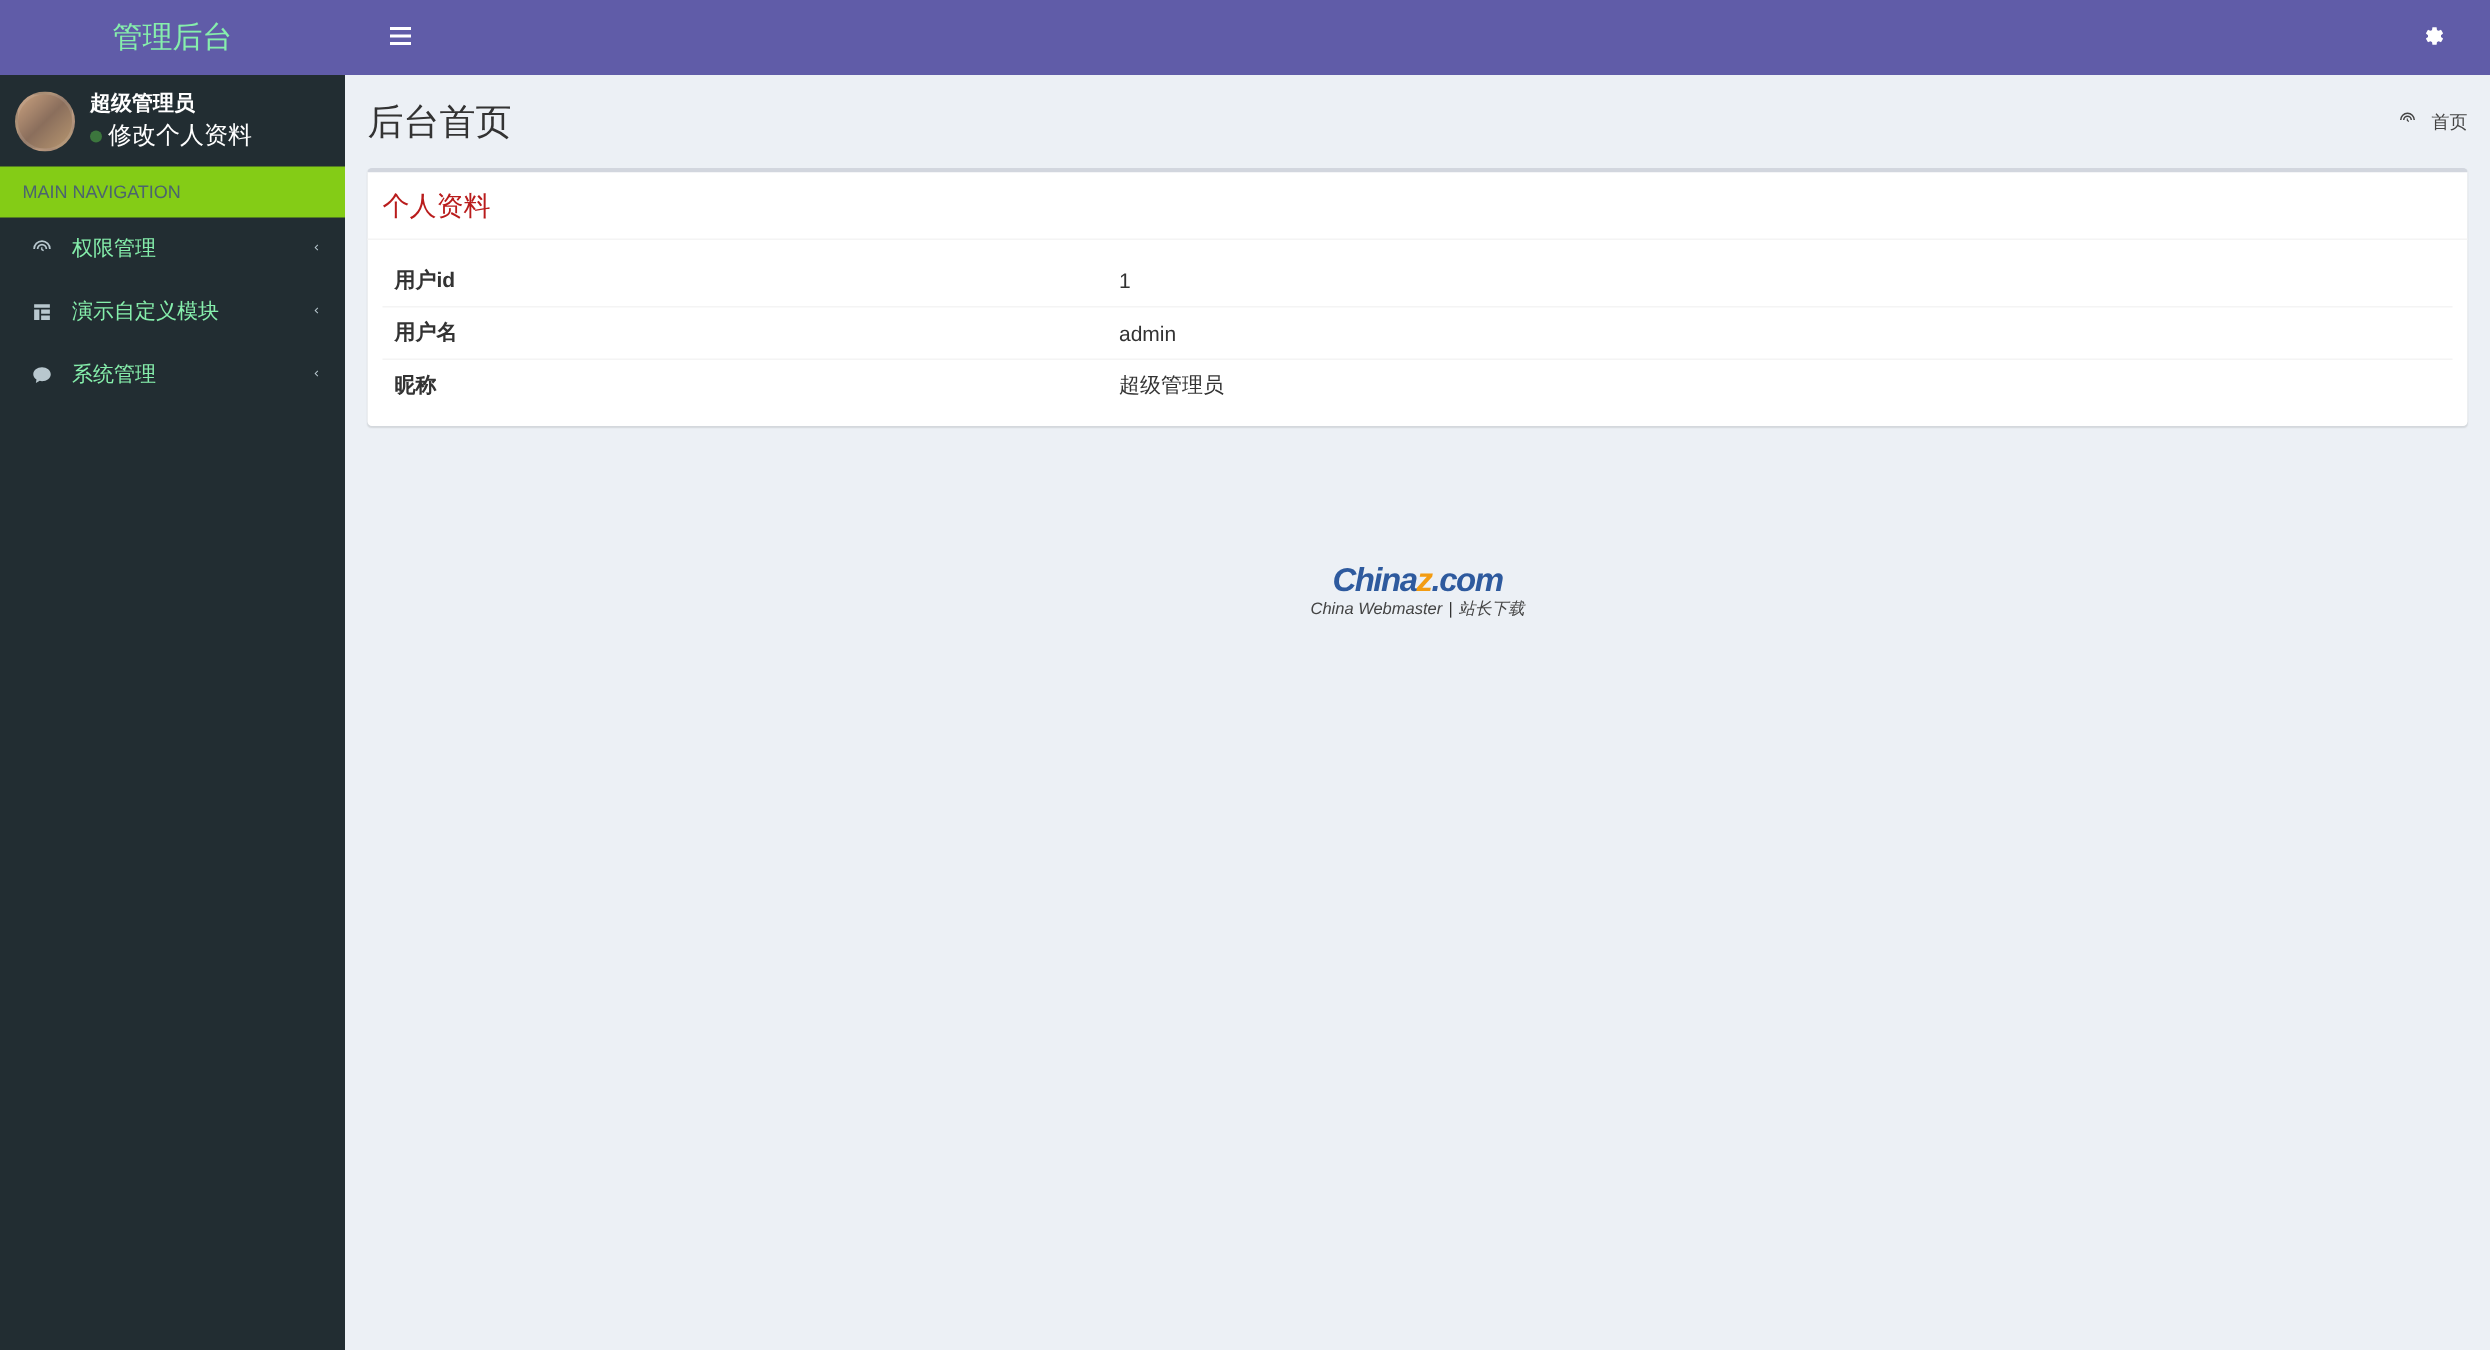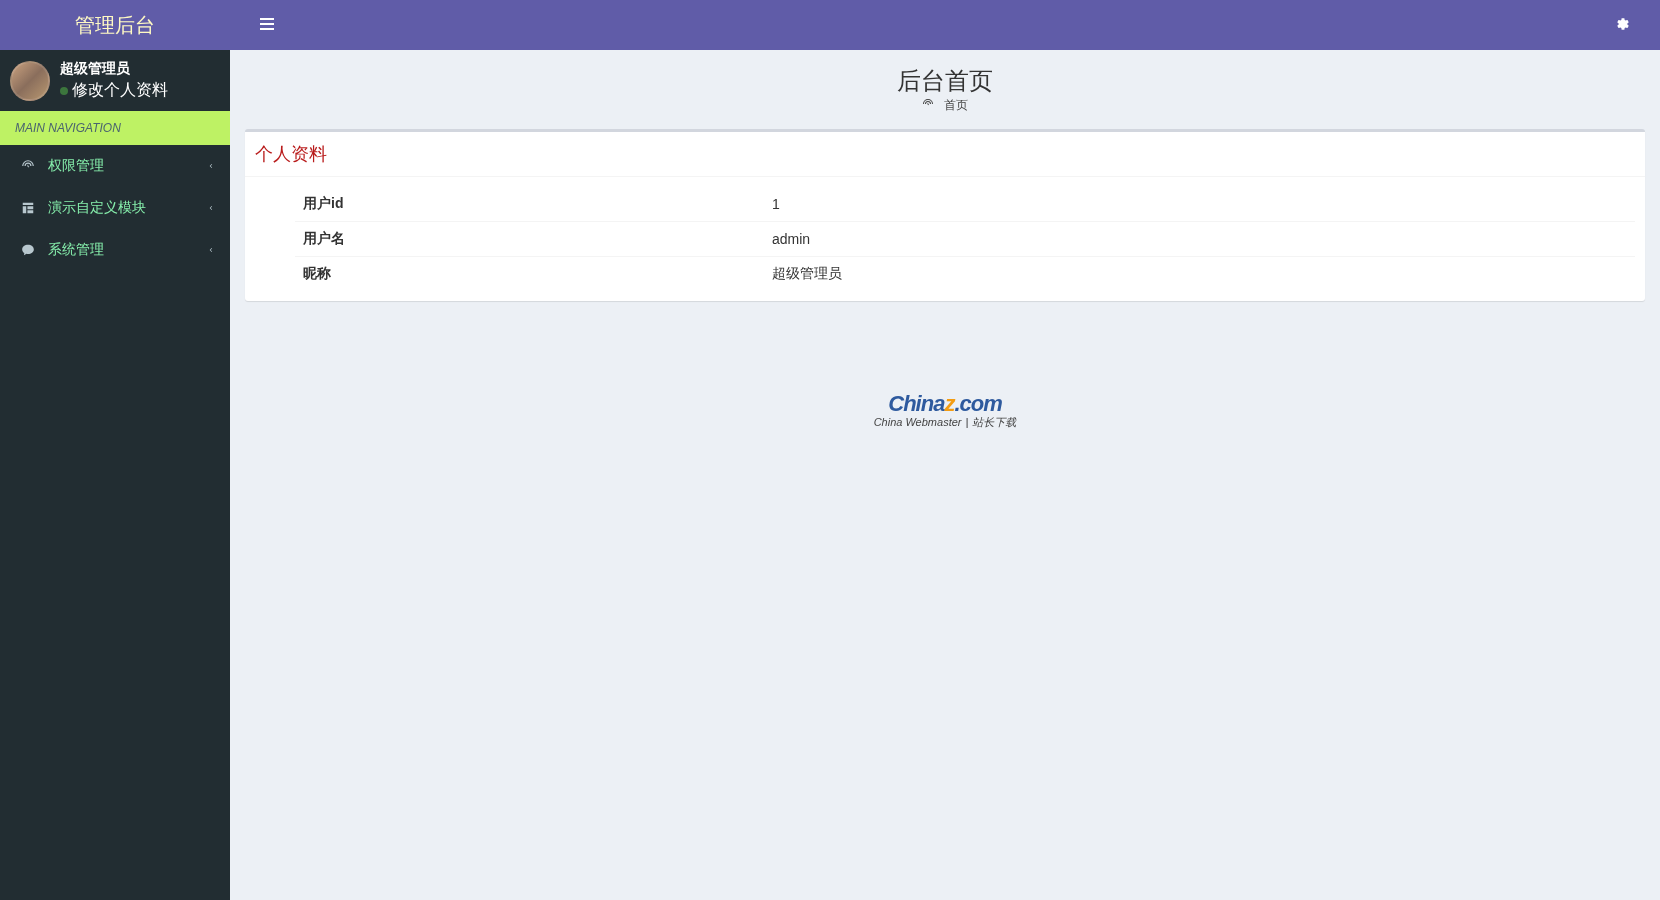--- a/index.html
+++ b/index.html
@@ -19,21 +19,21 @@
     
     .main-header {
       height: 50px;
       display: flex;
       position: relative;
     }
     .logo {
       width: 230px;
       height: 50px;
       background: #605ca8;
-      color: #fef9c3;
+      color: #86efac;
       font-size: 20px;
       line-height: 50px;
       text-align: center;
       font-weight: 300;
     }
     .navbar {
       flex: 1;
       height: 50px;
       background: #605ca8;
       display: flex;
@@ -116,24 +116,23 @@
     }
     .status-dot {
       width: 8px;
       height: 8px;
       background: #3c763d;
       border-radius: 50%;
       display: inline-block;
     }
     .sidebar-header {
       color: #4b646f;
-      background: #bef264;
+      background: #84cc16;
       padding: 10px 25px 10px 15px;
       font-size: 12px;
-      font-style: italic;
     }
     .sidebar-menu {
       list-style: none;
     }
     .sidebar-menu li {
       position: relative;
     }
     .sidebar-menu li a {
       display: flex;
       align-items: center;
@@ -163,21 +162,20 @@
     .content-wrapper {
       margin-left: 230px;
       min-height: calc(100% - 50px);
       background: #ecf0f5;
     }
     .content-header {
       padding: 15px 15px 0 15px;
       display: flex;
       justify-content: space-between;
       align-items: center;
-      flex-direction: column;
     }
     .content-header h1 {
       font-size: 24px;
       font-weight: 500;
       color: #333;
     }
     .breadcrumb {
       list-style: none;
       display: flex;
       align-items: center;
@@ -200,21 +198,20 @@
       padding: 10px;
       border-bottom: 1px solid #f4f4f4;
       color: #b91c1c;
     }
     .box-title {
       font-size: 18px;
       font-weight: 400;
     }
     .box-body {
       padding: 10px;
-      margin-left: 40px;
     }
     table {
       width: 100%;
       border-collapse: collapse;
     }
     table th, table td {
       padding: 8px;
       border-top: 1px solid #f4f4f4;
       text-align: left;
       font-size: 14px;

